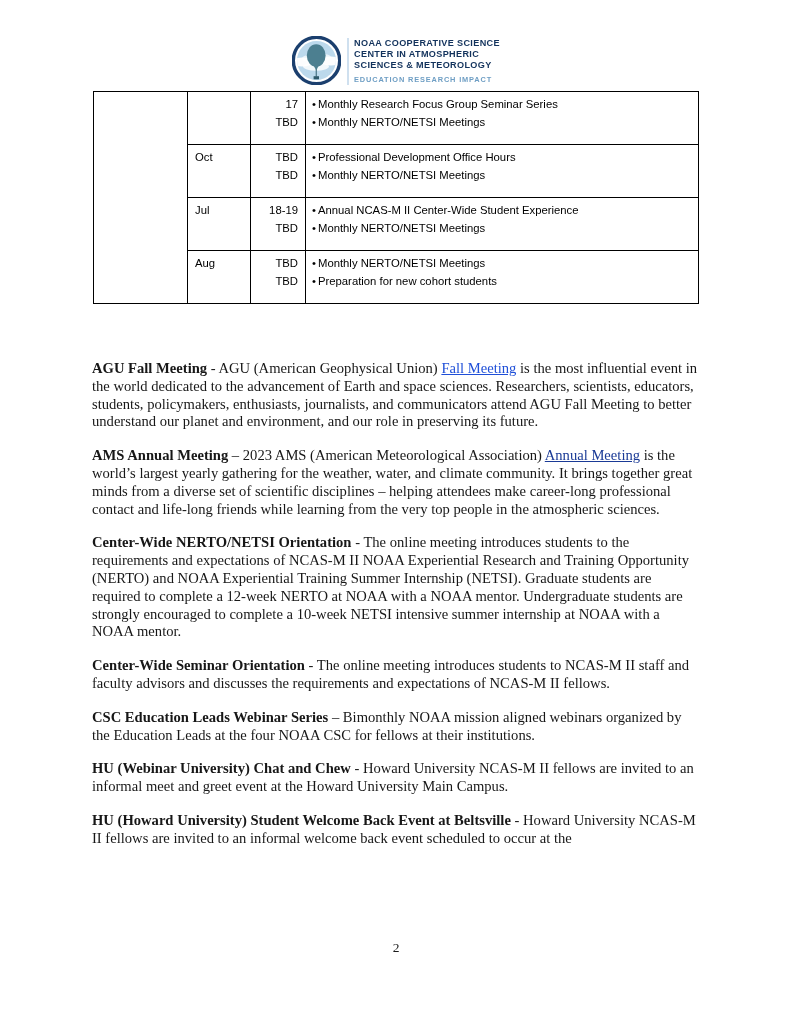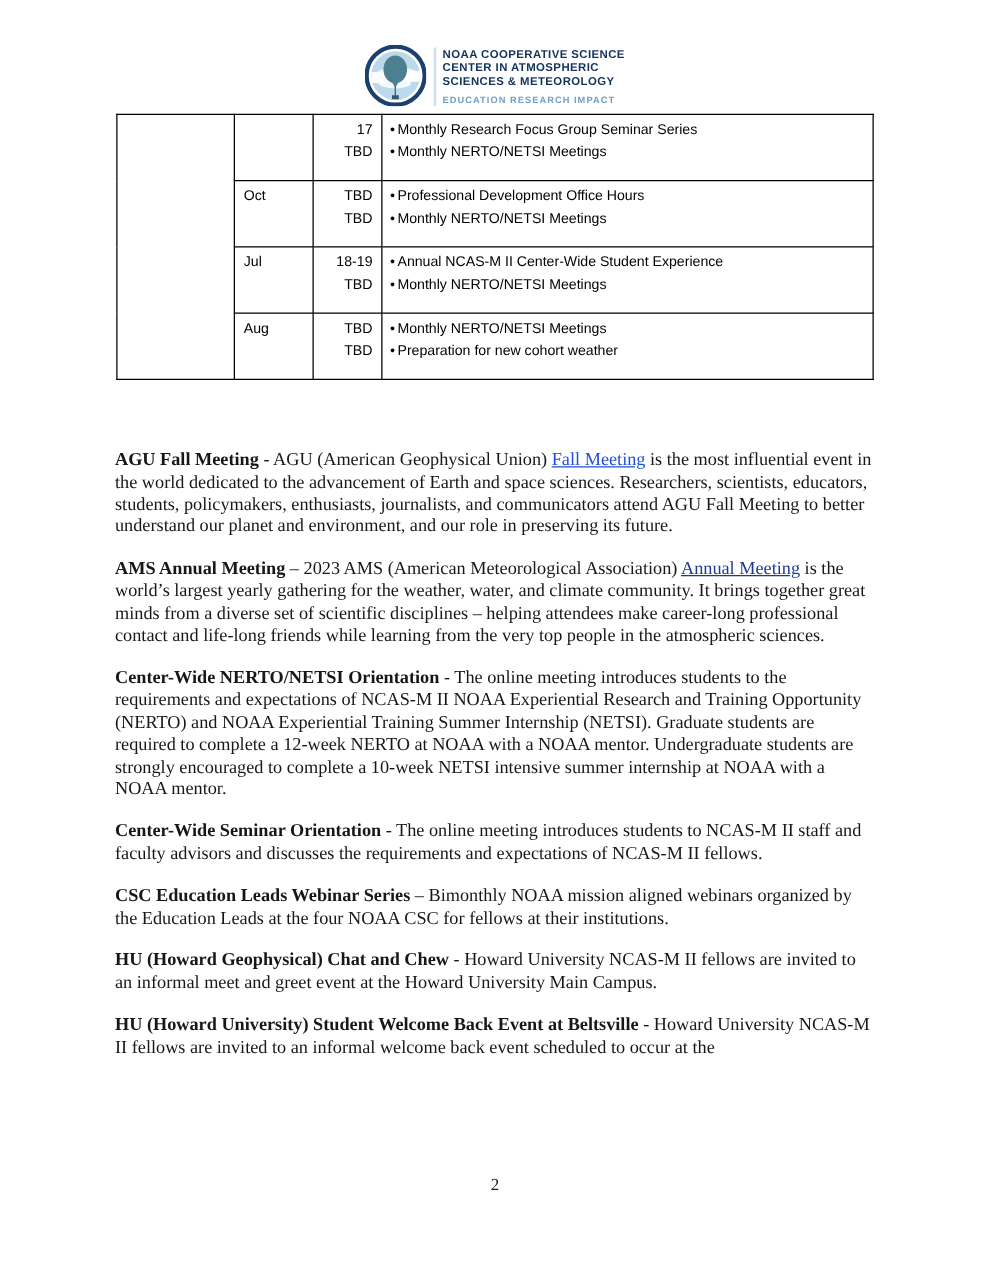--- a/index.html
+++ b/index.html
@@ -289,21 +289,21 @@
           </td>
           <td>
             <div class="cell-date">
               <div class="line">TBD</div>
               <div class="line">TBD</div>
             </div>
           </td>
           <td>
             <div class="cell-pad">
               <span class="bullet-line"><span class="dot">•</span><span>Monthly NERTO/NETSI Meetings</span></span>
-              <span class="bullet-line"><span class="dot">•</span><span>Preparation for new cohort weather</span></span>
+              <span class="bullet-line"><span class="dot">•</span><span>Preparation for new cohort students</span></span>
             </div>
           </td>
         </tr>
 
       </tbody>
     </table>
   </div>
 
 
   <div class="descriptions">
@@ -311,21 +311,21 @@
     <p class="desc-para"><span class="term">AGU Fall Meeting</span><span> - </span><span>AGU (American Geophysical Union) </span><a class="doclink" href="#">Fall Meeting</a><span> is the most influential event in the world dedicated to the advancement of Earth and space sciences.  Researchers, scientists, educators, students, policymakers, enthusiasts, journalists, and communicators attend AGU Fall Meeting to better understand our planet and environment, and our role in preserving its future.</span></p>
 
     <p class="desc-para"><span class="term">AMS Annual Meeting</span><span> – </span><span>2023 AMS (American Meteorological Association) </span><a class="doclink visited" href="#">Annual Meeting</a><span> is the world’s largest yearly gathering for the weather, water, and climate community. It brings together great minds from a diverse set of scientific disciplines – helping attendees make career-long professional contact and life-long friends while learning from the very top people in the atmospheric sciences.</span></p>
 
     <p class="desc-para"><span class="term">Center-Wide NERTO/NETSI Orientation</span><span> - </span><span>The online meeting introduces students to the requirements and expectations of NCAS-M II NOAA Experiential Research and Training Opportunity (NERTO) and NOAA Experiential Training Summer Internship (NETSI).  Graduate students are required to complete a 12-week NERTO at NOAA with a NOAA mentor. Undergraduate students are strongly encouraged to complete a 10-week NETSI intensive summer internship at NOAA with a NOAA mentor.</span></p>
 
     <p class="desc-para"><span class="term">Center-Wide Seminar Orientation</span><span> - </span><span>The online meeting introduces students to NCAS-M II staff and faculty advisors and discusses the requirements and expectations of NCAS-M II fellows.</span></p>
 
     <p class="desc-para"><span class="term">CSC Education Leads Webinar Series</span><span> – </span><span>Bimonthly NOAA mission aligned webinars organized by the Education Leads at the four NOAA CSC for fellows at their institutions.</span></p>
 
-    <p class="desc-para"><span class="term">HU (Howard Geophysical) Chat and Chew</span><span> - </span><span>Howard University NCAS-M II fellows are invited to an informal meet and greet event at the Howard University Main Campus.</span></p>
+    <p class="desc-para"><span class="term">HU (Webinar University) Chat and Chew</span><span> - </span><span>Howard University NCAS-M II fellows are invited to an informal meet and greet event at the Howard University Main Campus.</span></p>
 
     <p class="desc-para"><span class="term">HU (Howard University) Student Welcome Back Event at Beltsville</span><span> - </span><span>Howard University NCAS-M II fellows are invited to an informal welcome back event scheduled to occur at the</span></p>
 
   </div>
 
   <div class="page-footer">2</div>
 
 </div>
 
 </body></html>

